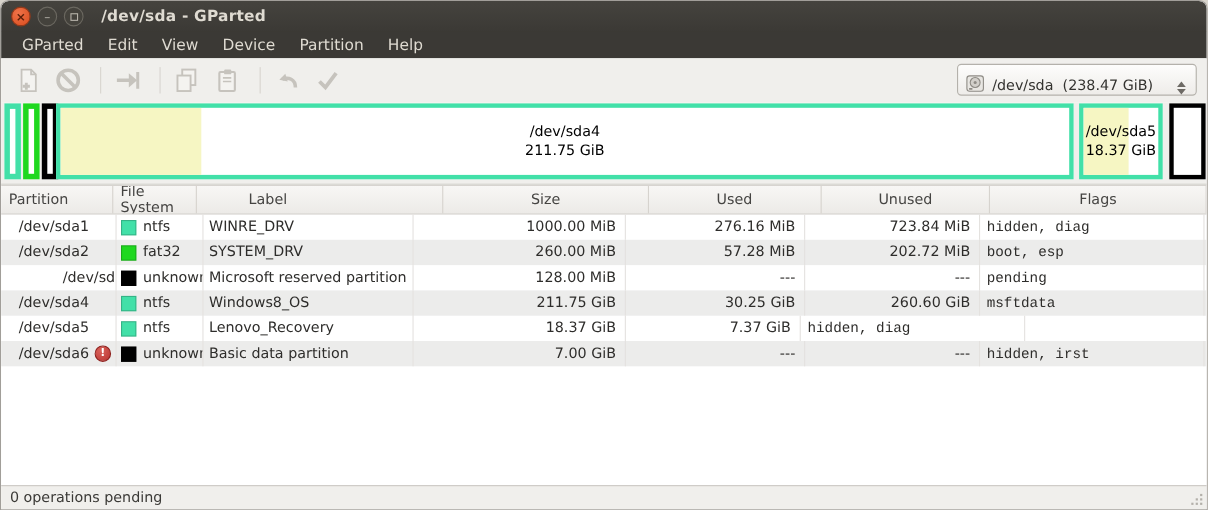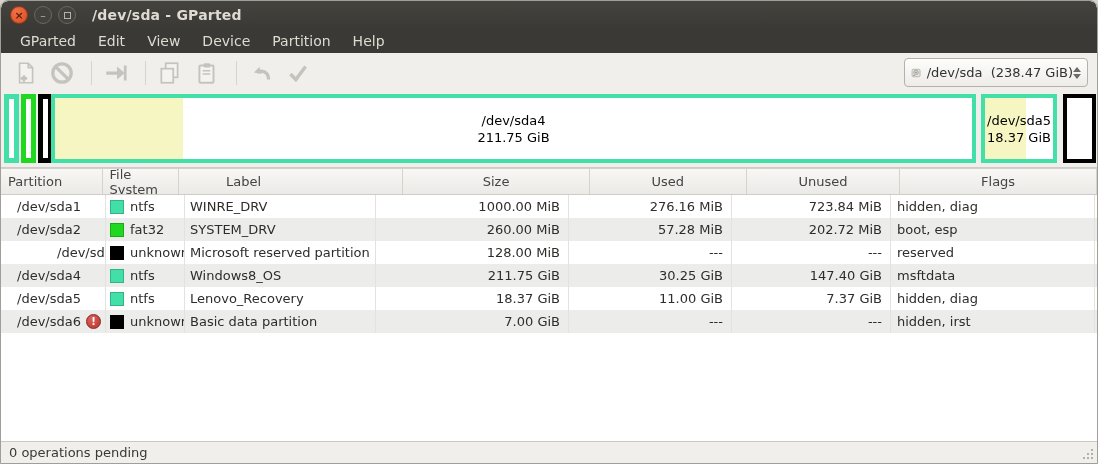--- a/index.html
+++ b/index.html
@@ -37,23 +37,23 @@
 
   
   .toolbar{
     position:absolute; left:0; top:52px; width:100%; height:40px;
     background:#f0efec; display:flex; align-items:center; padding-left:8px;
   }
   .tool-btn{ width:32px; height:30px; display:flex; align-items:center; justify-content:center;
     background:transparent; border:none; margin-right:5px; }
   .tool-sep{ width:1px; height:24px; background:#d7d4cf; margin:0 8px; }
   .combo{
-    position:absolute; right:9px; top:5px; height:29px; width:184px;
+    position:absolute; right:9px; top:5px; height:29px; width:218px;
     background:linear-gradient(#fdfdfc,#eeece9); border:1px solid #b4b1ab;
-    border-radius:4px; display:flex; align-items:center; padding:0 6px;
+    border-radius:4px; display:flex; align-items:flex-end; padding:0 6px;
   }
   .combo-text{ font-size:13px; color:#33322f; margin-left:5px; white-space:pre; flex:1;}
   .spin{ display:flex; flex-direction:column; align-items:center; justify-content:center; gap:2px; width:14px;}
   .spin i{ display:block; width:0; height:0; border-left:4px solid transparent; border-right:4px solid transparent; }
   .spin .up{ border-bottom:5px solid #6d6a65; }
   .spin .down{ border-top:5px solid #6d6a65; }
 
   
   .diskpanel{
     position:absolute; left:0; top:92px; width:100%; height:75px;
@@ -82,21 +82,21 @@
   .td.right{ justify-content:flex-end; padding-right:8px; }
   .td.left{ justify-content:flex-start; }
   .part-name{ margin-left:16px; }
   .warn{ width:15px; height:15px; border-radius:50%; margin-left:auto; margin-right:4px;
     background:radial-gradient(circle at 35% 30%,#d9625a,#b93431);
     border:1px solid #8f211e; color:#fff; font-size:10px; font-weight:bold;
     display:flex; align-items:center; justify-content:center; flex:0 0 auto;}
   .swatch{ width:14px; height:14px; margin-left:4px; flex:0 0 auto; border:1px solid rgba(0,0,0,.2);}
   .fs-text{ margin-left:6px; }
   .label-text{ margin-left:5px;text-align:center; }
-  .flags-text{ margin-left:6px; }
+  .flags-text{ margin-left:6px;font-family:Liberation Mono, monospace; }
 
   
   .statusbar{
     position:absolute; left:0; bottom:0; width:100%; height:22px;
     background:#f0efec; border-top:1px solid #cbc8c4;
     display:flex; align-items:center; padding-left:8px;
   }
   .status-text{ font-size:13px; color:#3a3936; }
   .grip{ position:absolute; right:2px; bottom:2px; }
 </style>
@@ -281,63 +281,60 @@
           <div class="td right" style="width: 193px;">
             <span class="">128.00 MiB</span>
           </div>
           <div class="td right" style="width: 163px;">
             <span class="">---</span>
           </div>
           <div class="td right" style="width: 159px;">
             <span class="">---</span>
           </div>
           <div class="td left" style="width: 204px;">
-            <span class="flags-text">reserved</span>
+            <span class="flags-text">pending</span>
           </div>
         </div>
         <div class="tr alt">
           <div class="td left" style="width: 105px;">
             <span class="part-name">/dev/sda4</span>
           </div>
           <div class="td left" style="width: 79px;">
             <span class="swatch" style="background: rgb(66, 224, 168);"></span>
             <span class="fs-text">ntfs</span>
           </div>
           <div class="td left" style="width: 191px;">
             <span class="label-text">Windows8_OS</span>
           </div>
           <div class="td right" style="width: 193px;">
             <span class="">211.75 GiB</span>
           </div>
           <div class="td right" style="width: 163px;">
             <span class="">30.25 GiB</span>
           </div>
           <div class="td right" style="width: 159px;">
-            <span class="">147.40 GiB</span>
+            <span class="">260.60 GiB</span>
           </div>
           <div class="td left" style="width: 204px;">
             <span class="flags-text">msftdata</span>
           </div>
         </div>
         <div class="tr">
           <div class="td left" style="width: 105px;">
             <span class="part-name">/dev/sda5</span>
           </div>
           <div class="td left" style="width: 79px;">
             <span class="swatch" style="background: rgb(66, 224, 168);"></span>
             <span class="fs-text">ntfs</span>
           </div>
           <div class="td left" style="width: 191px;">
             <span class="label-text">Lenovo_Recovery</span>
           </div>
           <div class="td right" style="width: 193px;">
             <span class="">18.37 GiB</span>
-          </div>
-          <div class="td right" style="width: 163px;">
-            <span class="">11.00 GiB</span>
           </div>
           <div class="td right" style="width: 159px;">
             <span class="">7.37 GiB</span>
           </div>
           <div class="td left" style="width: 204px;">
             <span class="flags-text">hidden, diag</span>
           </div>
         </div>
         <div class="tr alt">
           <div class="td left" style="width: 105px;">

